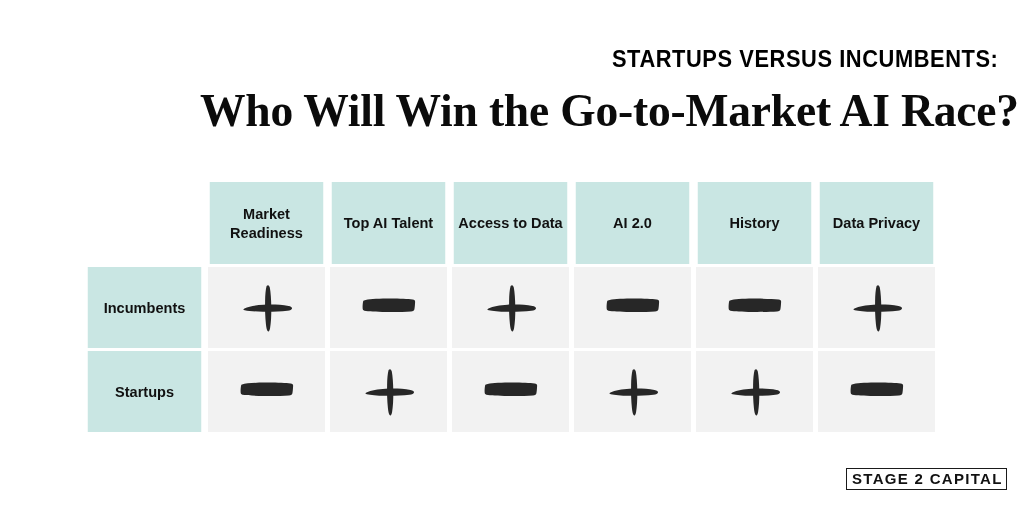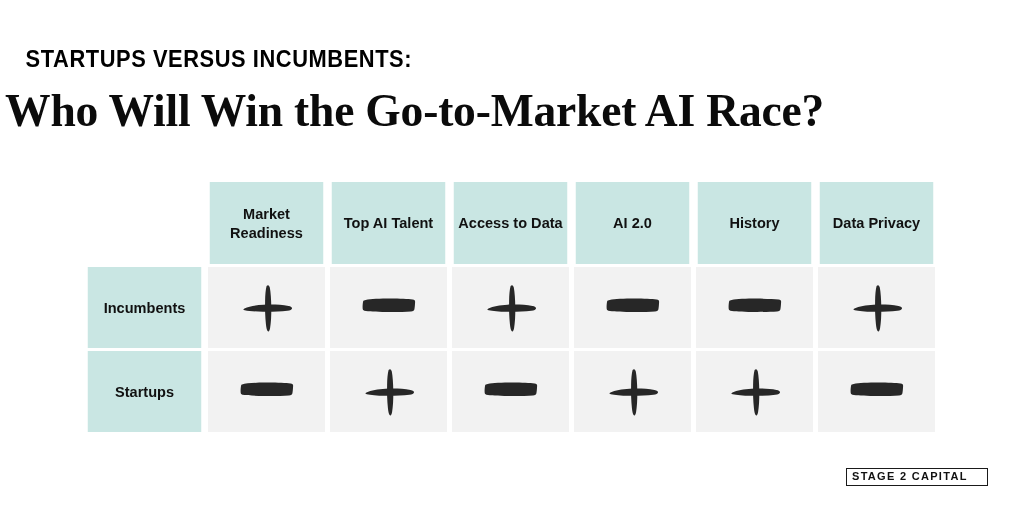--- a/index.html
+++ b/index.html
@@ -14,21 +14,21 @@
     overflow: hidden;
     position: relative;
   }
 
   
   .title-block {
     position: absolute;
     left: 0;
     top: 48px;
     width: 1024px;
-    text-align: left;
+    text-align: right;
   }
   .eyebrow {
     font-family: "Liberation Sans", sans-serif;
     font-weight: bold;
     font-size: 23px;
     letter-spacing: 0.6px;
     color: #000000;
     line-height: 1;
     transform: scaleX(0.95);
     transform-origin: center;
@@ -108,22 +108,22 @@
     position: relative;
   }
   .data-cell svg { display: block; }
 
   
   .logo {
     position: absolute;
     left: 846px;
     top: 468px;
     border: 1.5px solid #1a1a1a;
-    padding: 2px 19px 3px 5px;
-    font-size: 11px;
+    padding: 2px 3px 3px 5px;
+    font-size: 15px;
     font-weight: bold;
     letter-spacing: 1.3px;
     color: #111111;
     line-height: 1;
     background: #ffffff;
     white-space: nowrap;
   }
 </style>
 </head>
 <body>

